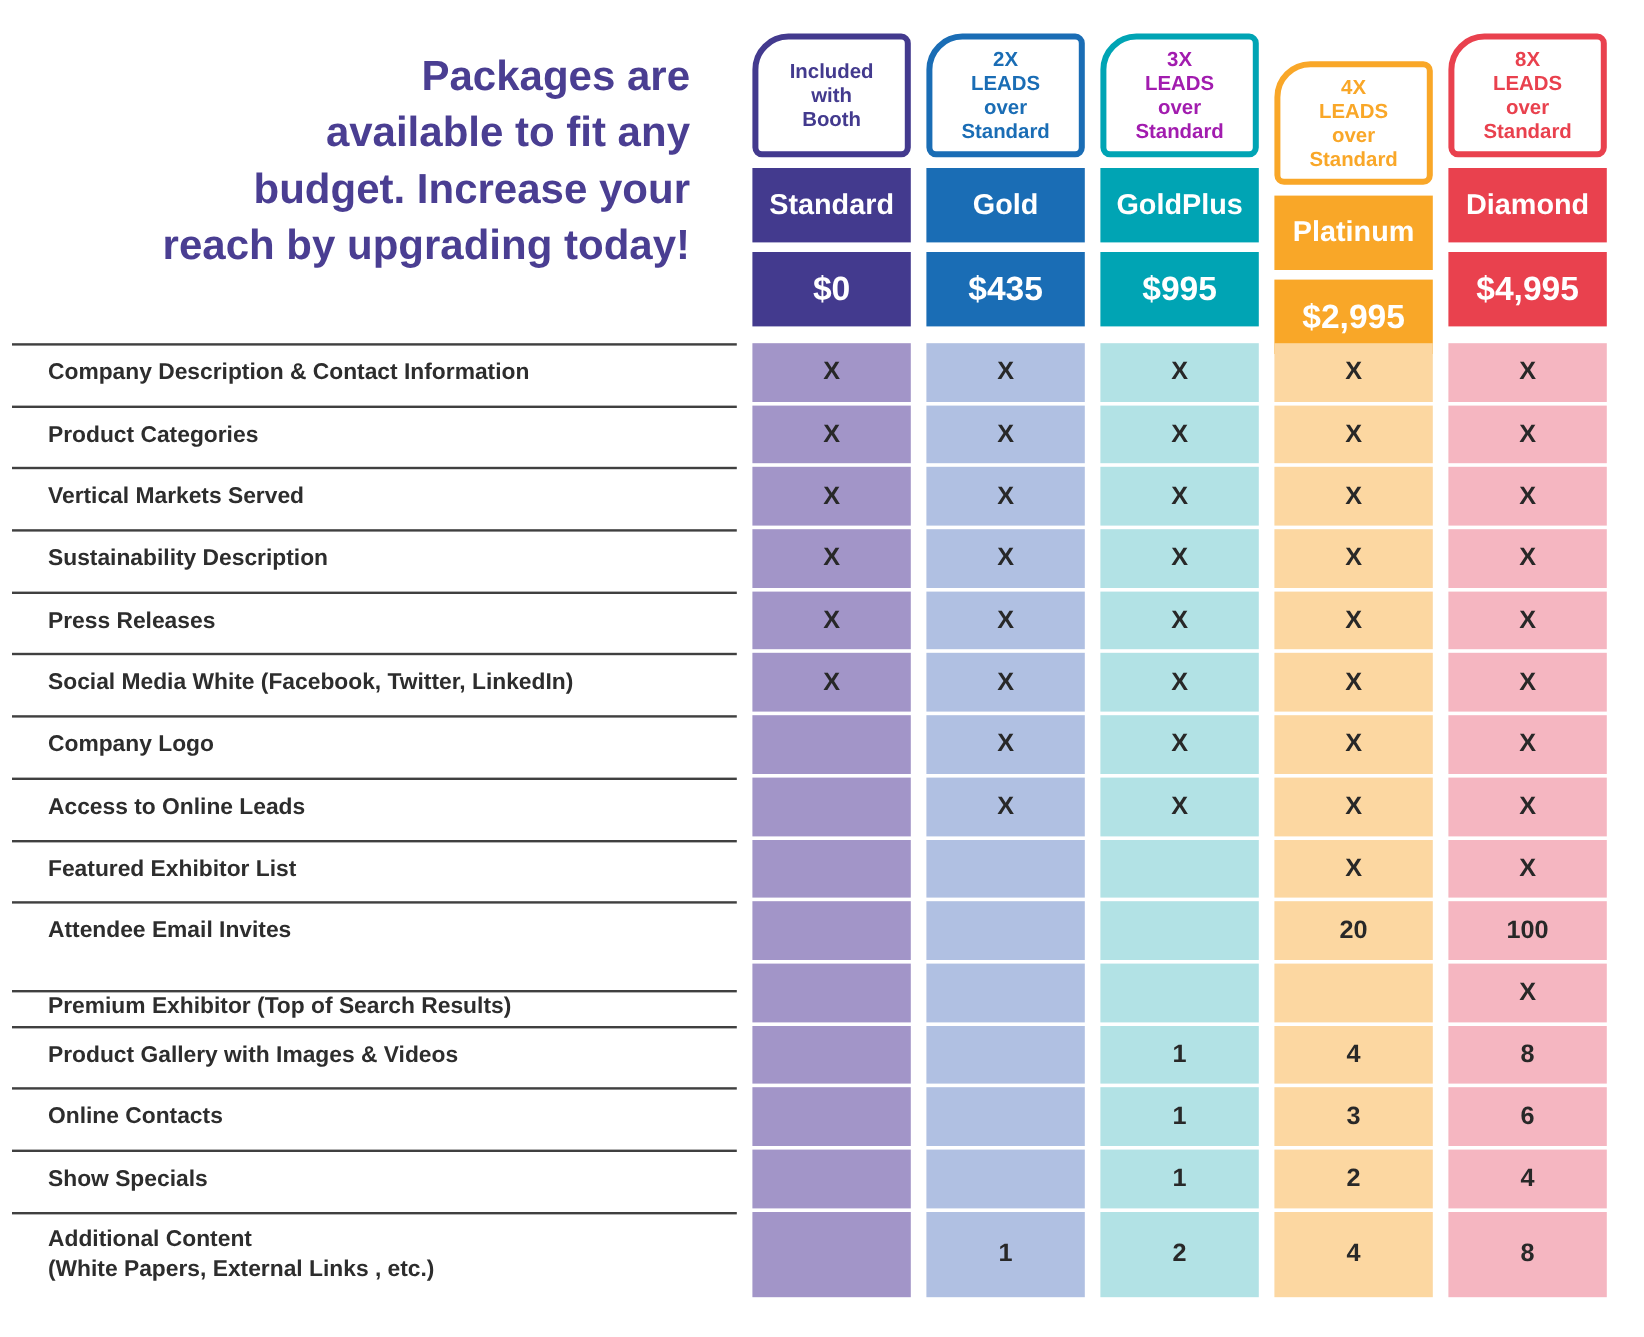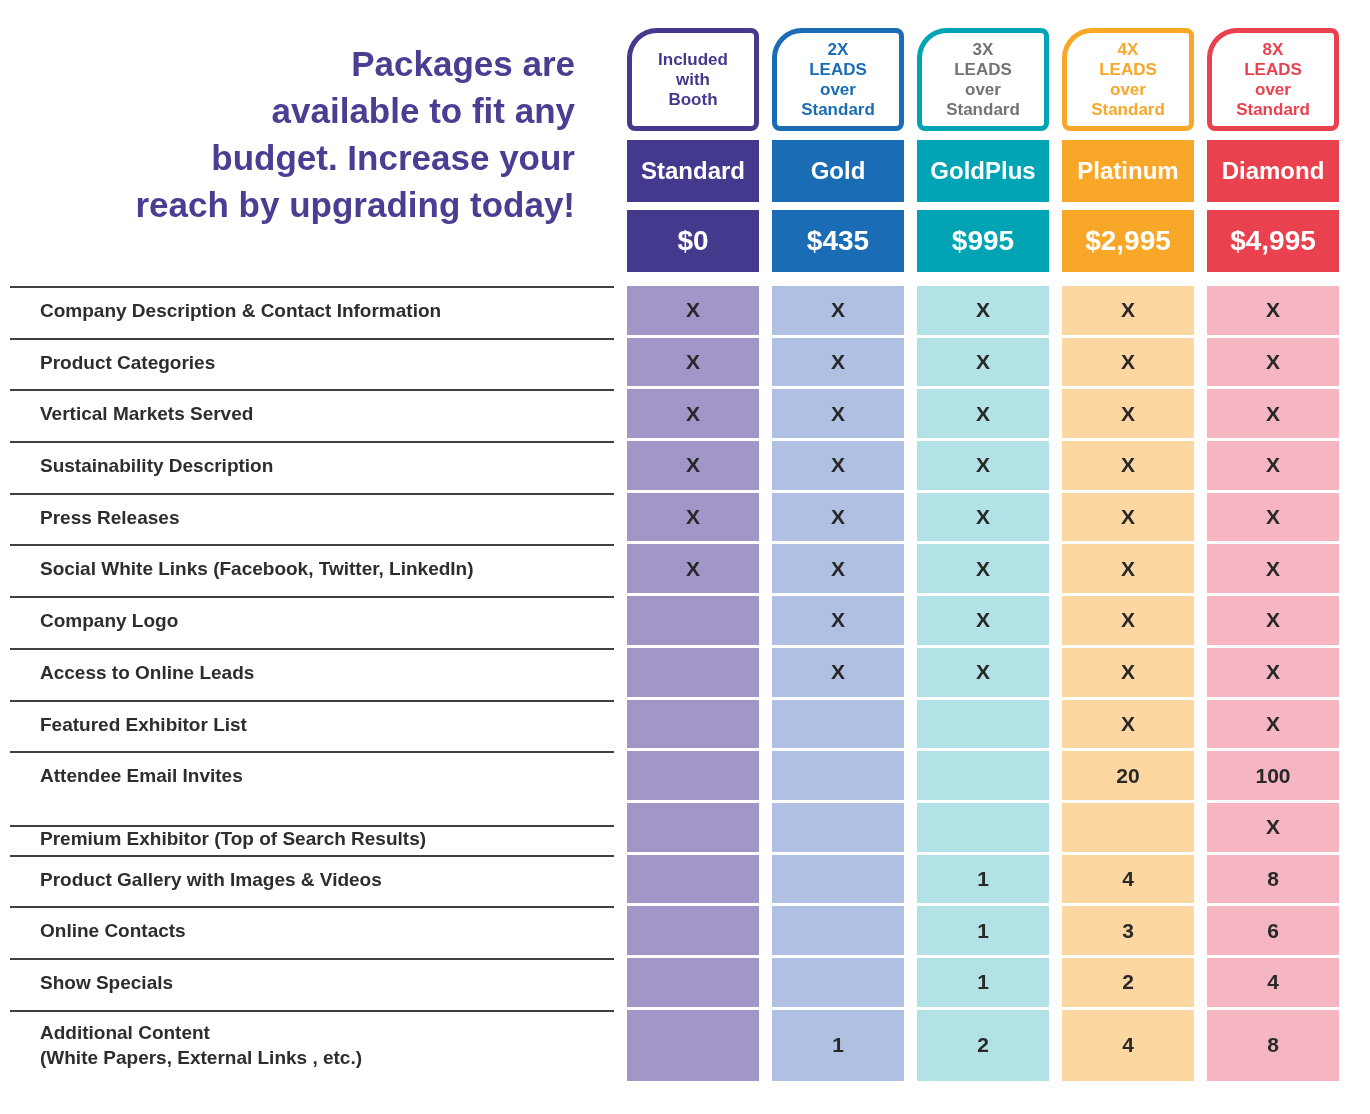--- a/index.html
+++ b/index.html
@@ -111,28 +111,28 @@
       </div>
       <div class="pkg-col" style="left: 772px;">
         <div class="badge" style="border-color: rgb(26, 109, 181); color: rgb(26, 109, 181);">2X
 LEADS
 over
 Standard</div>
         <div class="name-box" style="background: rgb(26, 109, 181);">Gold</div>
         <div class="price-box" style="background: rgb(26, 109, 181);">$435</div>
       </div>
       <div class="pkg-col" style="left: 917px;">
-        <div class="badge" style="border-color: rgb(0, 164, 180); color: #737373;">3X
+        <div class="badge" style="border-color: rgb(0, 164, 180); color: #a21caf;">3X
 LEADS
 over
 Standard</div>
         <div class="name-box" style="background: rgb(0, 164, 180);">GoldPlus</div>
         <div class="price-box" style="background: rgb(0, 164, 180);">$995</div>
       </div>
-      <div class="pkg-col" style="left: 1062px;">
+      <div class="pkg-col" style="left: 1062px; margin-top: 23px;">
         <div class="badge" style="border-color: rgb(249, 167, 40); color: rgb(249, 167, 40);">4X
 LEADS
 over
 Standard</div>
         <div class="name-box" style="background: rgb(249, 167, 40);">Platinum</div>
         <div class="price-box" style="background: rgb(249, 167, 40);">$2,995</div>
       </div>
       <div class="pkg-col" style="left: 1207px;">
         <div class="badge" style="border-color: rgb(233, 65, 78); color: rgb(233, 65, 78);">8X
 LEADS
@@ -166,21 +166,21 @@
       <div class="cell" style="grid-area: 4 / 3; background: rgb(176, 192, 226);">X</div>
       <div class="cell" style="grid-area: 4 / 4; background: rgb(178, 226, 229);">X</div>
       <div class="cell" style="grid-area: 4 / 5; background: rgb(252, 215, 161);">X</div>
       <div class="cell" style="grid-area: 4 / 6; background: rgb(245, 182, 193);">X</div>
       <div class="feature-label" style="grid-area: 5 / 1;">Press Releases</div>
       <div class="cell" style="grid-area: 5 / 2; background: rgb(162, 149, 200);">X</div>
       <div class="cell" style="grid-area: 5 / 3; background: rgb(176, 192, 226);">X</div>
       <div class="cell" style="grid-area: 5 / 4; background: rgb(178, 226, 229);">X</div>
       <div class="cell" style="grid-area: 5 / 5; background: rgb(252, 215, 161);">X</div>
       <div class="cell" style="grid-area: 5 / 6; background: rgb(245, 182, 193);">X</div>
-      <div class="feature-label" style="grid-area: 6 / 1;">Social White Links (Facebook, Twitter, LinkedIn)</div>
+      <div class="feature-label" style="grid-area: 6 / 1;">Social Media White (Facebook, Twitter, LinkedIn)</div>
       <div class="cell" style="grid-area: 6 / 2; background: rgb(162, 149, 200);">X</div>
       <div class="cell" style="grid-area: 6 / 3; background: rgb(176, 192, 226);">X</div>
       <div class="cell" style="grid-area: 6 / 4; background: rgb(178, 226, 229);">X</div>
       <div class="cell" style="grid-area: 6 / 5; background: rgb(252, 215, 161);">X</div>
       <div class="cell" style="grid-area: 6 / 6; background: rgb(245, 182, 193);">X</div>
       <div class="feature-label" style="grid-area: 7 / 1;">Company Logo</div>
       <div class="cell" style="grid-area: 7 / 2; background: rgb(162, 149, 200);"></div>
       <div class="cell" style="grid-area: 7 / 3; background: rgb(176, 192, 226);">X</div>
       <div class="cell" style="grid-area: 7 / 4; background: rgb(178, 226, 229);">X</div>
       <div class="cell" style="grid-area: 7 / 5; background: rgb(252, 215, 161);">X</div>

